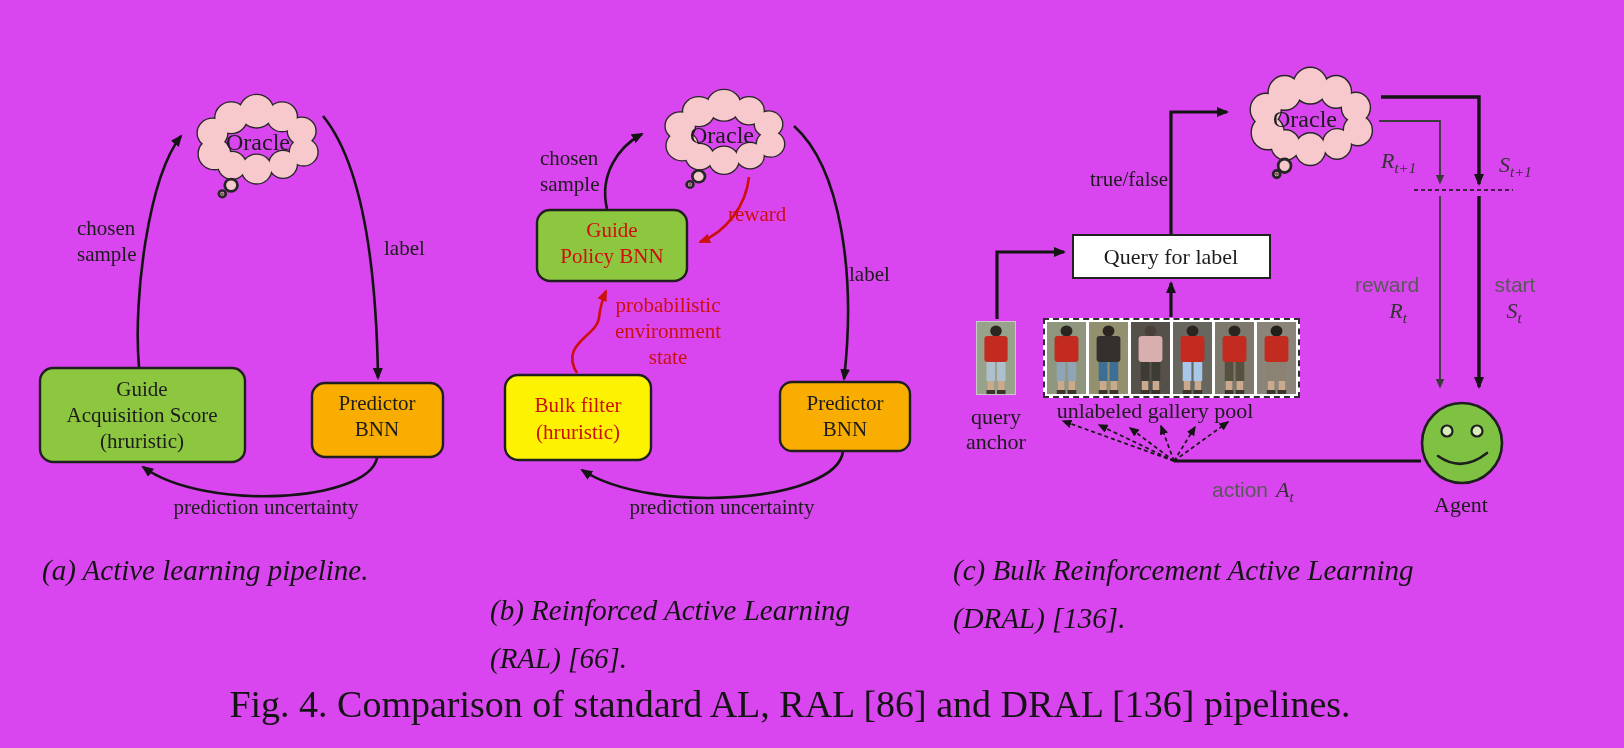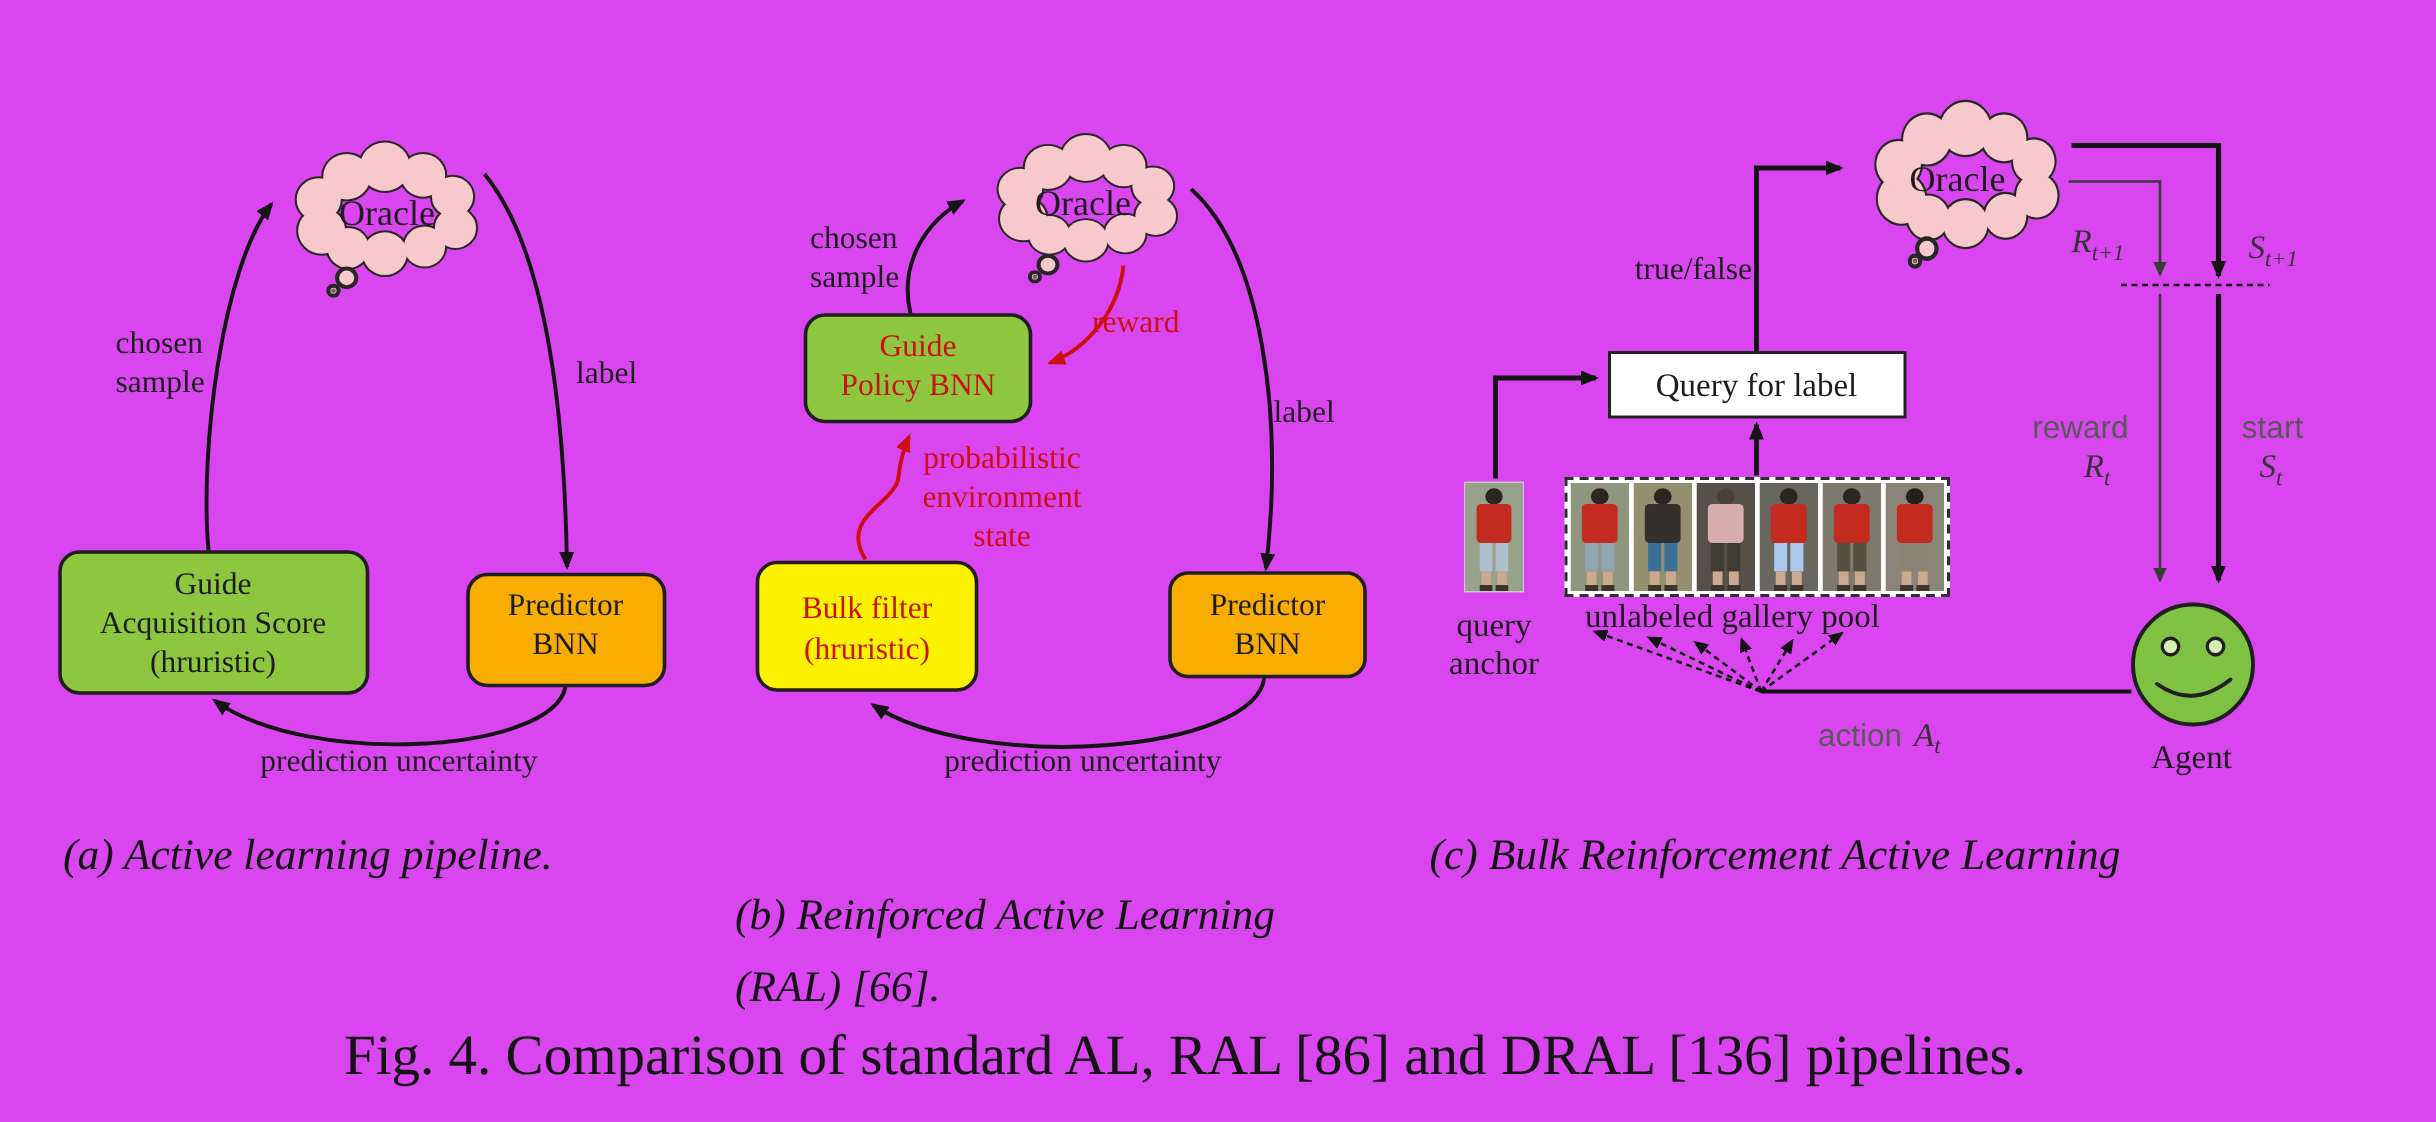--- a/index.html
+++ b/index.html
@@ -309,15 +309,15 @@
           <rect x="10" y="59" width="6" height="10" fill="#caa98c"></rect>
           <rect x="20" y="59" width="6" height="10" fill="#caa98c"></rect>
           <rect x="9" y="68" width="8" height="4" fill="#3a342c"></rect>
           <rect x="19" y="68" width="8" height="4" fill="#3a342c"></rect>
         </svg>
       </div>
     </div>
 
   <div class="cap cap-a"><span>(a) Active learning pipeline.</span></div>
   <div class="cap cap-b"><span>(b) Reinforced Active Learning</span><br><span>(RAL) [66].</span></div>
-  <div class="cap cap-c"><span>(c) Bulk Reinforcement Active Learning</span><br></div>
+  <div class="cap cap-c"><span>(c) Bulk Reinforcement Active Learning</span><br><span>(DRAL) [136].</span></div>
   <div class="figcap">Fig. 4.  Comparison of standard AL, RAL [86] and DRAL [136] pipelines.</div>
 </div>
 
 </body></html>

